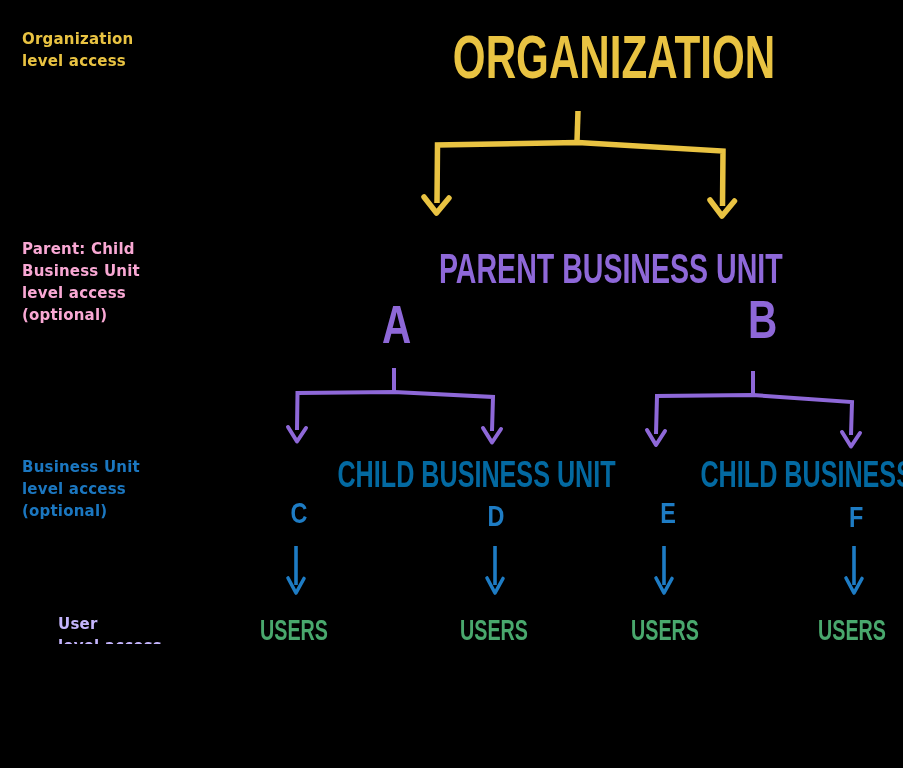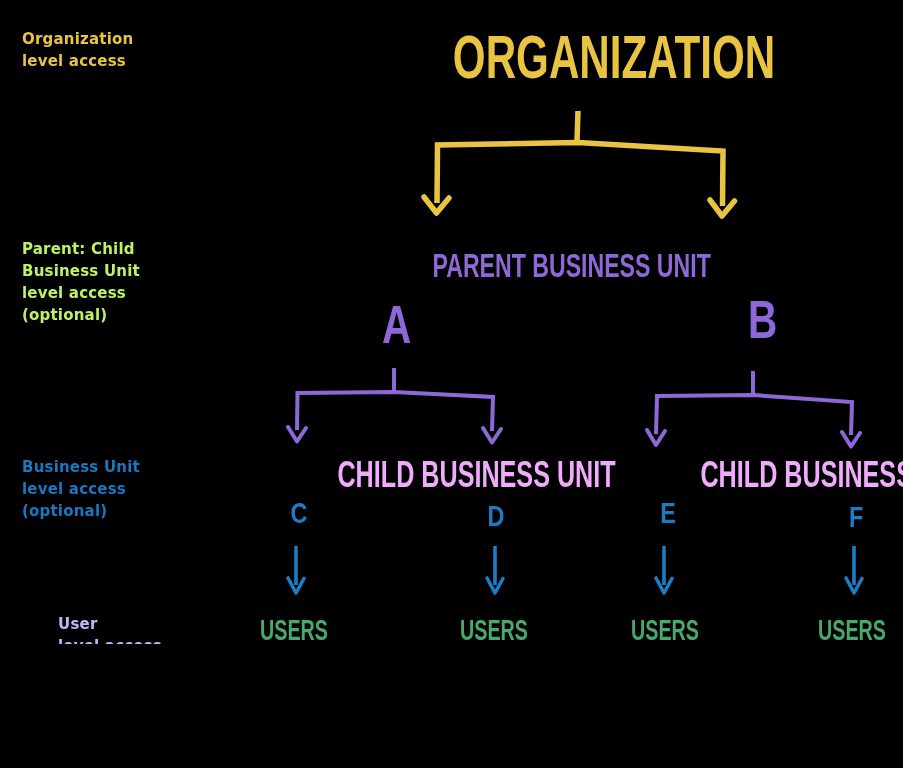--- a/index.html
+++ b/index.html
@@ -16,37 +16,37 @@
     position: absolute;
     left: 22px;
     font-family: "DejaVu Sans", sans-serif;
     font-weight: bold;
     font-size: 15px;
     line-height: 22px;
     white-space: pre-line;
     letter-spacing: 0.2px;
   }
   .side-label.yellow { top: 28px;  color: #E9C342; }
-  .side-label.purple { top: 238px; color: #bef264; }
+  .side-label.purple { top: 238px; color: #f9a8d4; }
   .side-label.blue   { top: 456px; color: #1B77C0; }
   .side-label.green  { top: 613px; color: #c4b5fd; margin-left: 36px; }
 
   
   .heading {
     position: absolute;
     text-align: center;
     font-weight: bold;
     line-height: 1;
     white-space: nowrap;
   }
   .heading > span { display: inline-block; transform: scaleX(0.68); transform-origin: center; }
 
   .org-title    { left: 377px; top: 26px;  width: 400px; font-size: 62px; color: #E9C342; }
-  .pbu-title    { left: 367px; top: 248px; width: 400px; font-size: 34px; color: #8E68D8; }
-  .cbu-title    { width: 250px; top: 456px; font-size: 37px; color: #f0abfc; }
+  .pbu-title    { left: 358px; top: 248px; width: 400px; font-size: 42px; color: #8E68D8; }
+  .cbu-title    { width: 250px; top: 456px; font-size: 37px; color: #0369a1; }
   .cbu-left     { left: 272px; }
   .cbu-right    { left: 635px; }
 
   .unit-letter  { color: #8E68D8; }
   .unit-letter > span { transform: scaleX(0.75); }
   .letter-a { left: 376px; top: 297px; width: 40px; font-size: 54px; }
   .letter-b { left: 742px; top: 292px; width: 40px; font-size: 54px; }
 
   .child-letter { color: #1E7CC4; }
   .child-letter > span { transform: scaleX(0.78); }

